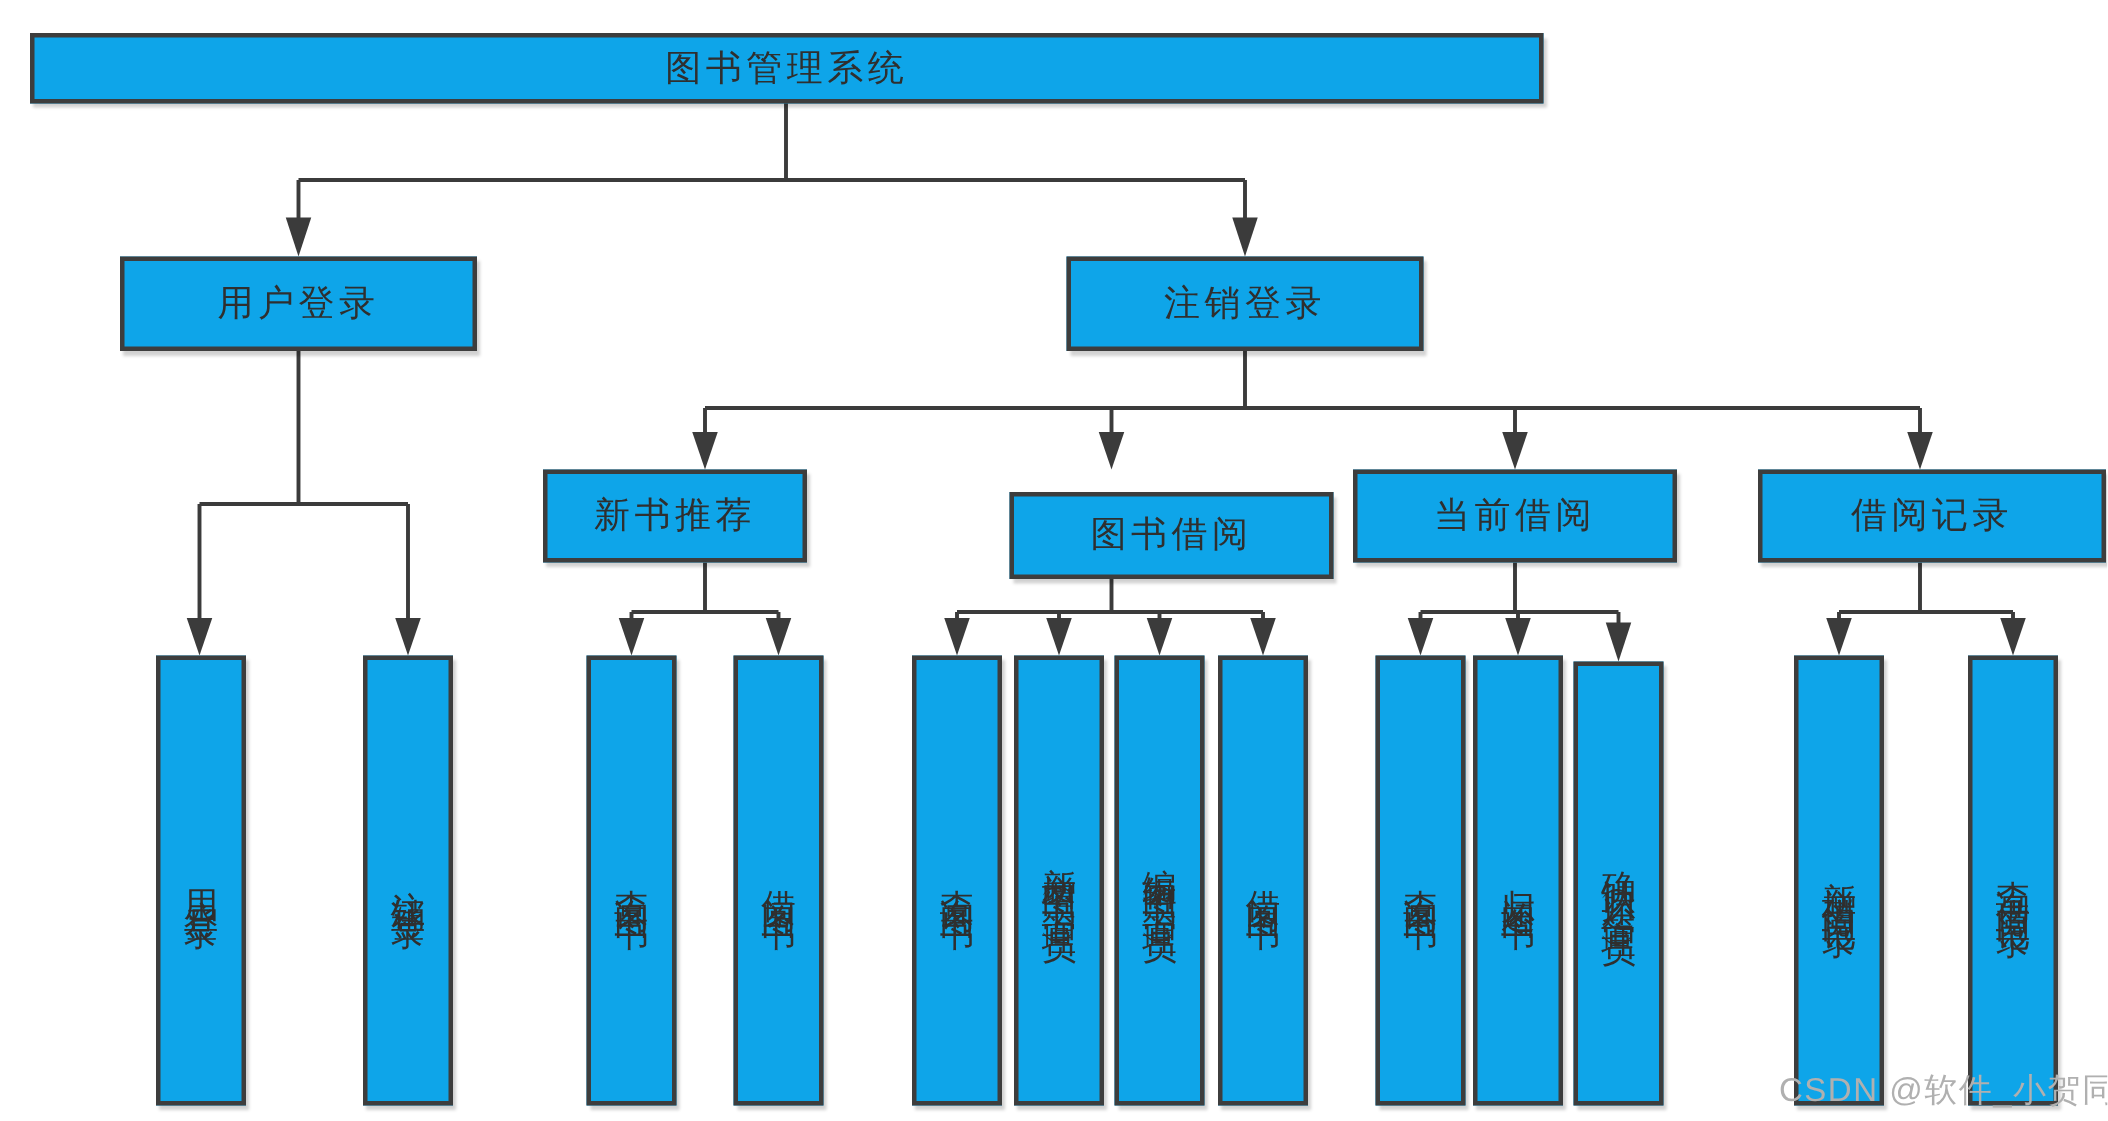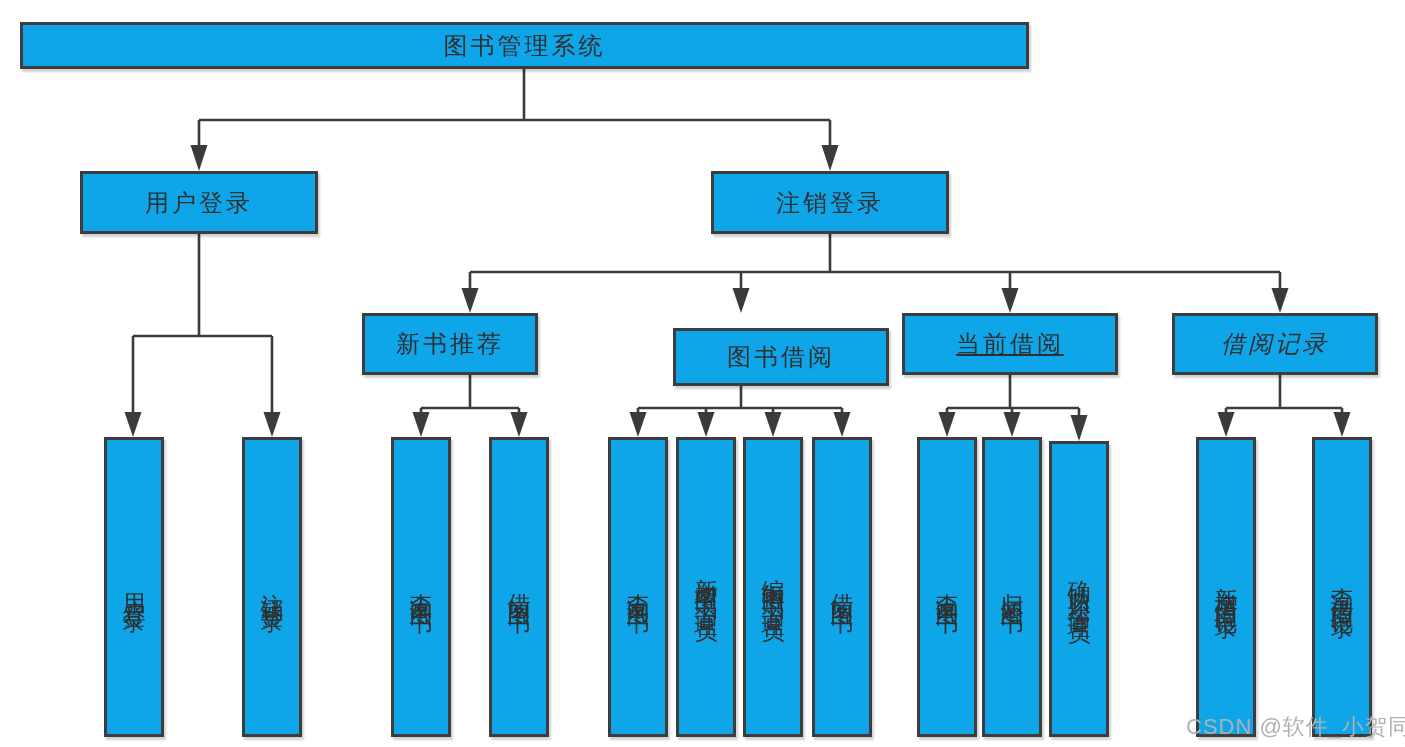--- a/index.html
+++ b/index.html
@@ -106,24 +106,24 @@
   <div class="node" style="left:711px;top:171px;width:238px;height:63px;">
     <span class="hlabel">注销登录</span>
   </div>
 
   <div class="node" style="left:362px;top:313px;width:176px;height:62px;">
     <span class="hlabel">新书推荐</span>
   </div>
   <div class="node" style="left:633px;top:328px;width:216px;height:58px;margin-left:40px;">
     <span class="hlabel">图书借阅</span>
   </div>
-  <div class="node" style="left:902px;top:313px;width:216px;height:62px;text-decoration:underline;">
+  <div class="node" style="left:902px;top:313px;width:216px;height:62px;">
     <span class="hlabel">当前借阅</span>
   </div>
-  <div class="node" style="left:1172px;top:313px;width:206px;height:62px;font-style:italic;">
+  <div class="node" style="left:1172px;top:313px;width:232px;height:62px;">
     <span class="hlabel">借阅记录</span>
   </div>
 
   <div class="node vnode" style="left:104px;top:437px;width:60px;height:300px;">
     <span class="vlabel">用户登录</span>
   </div>
   <div class="node vnode" style="left:242px;top:437px;width:60px;height:300px;">
     <span class="vlabel">注销登录</span>
   </div>
 

